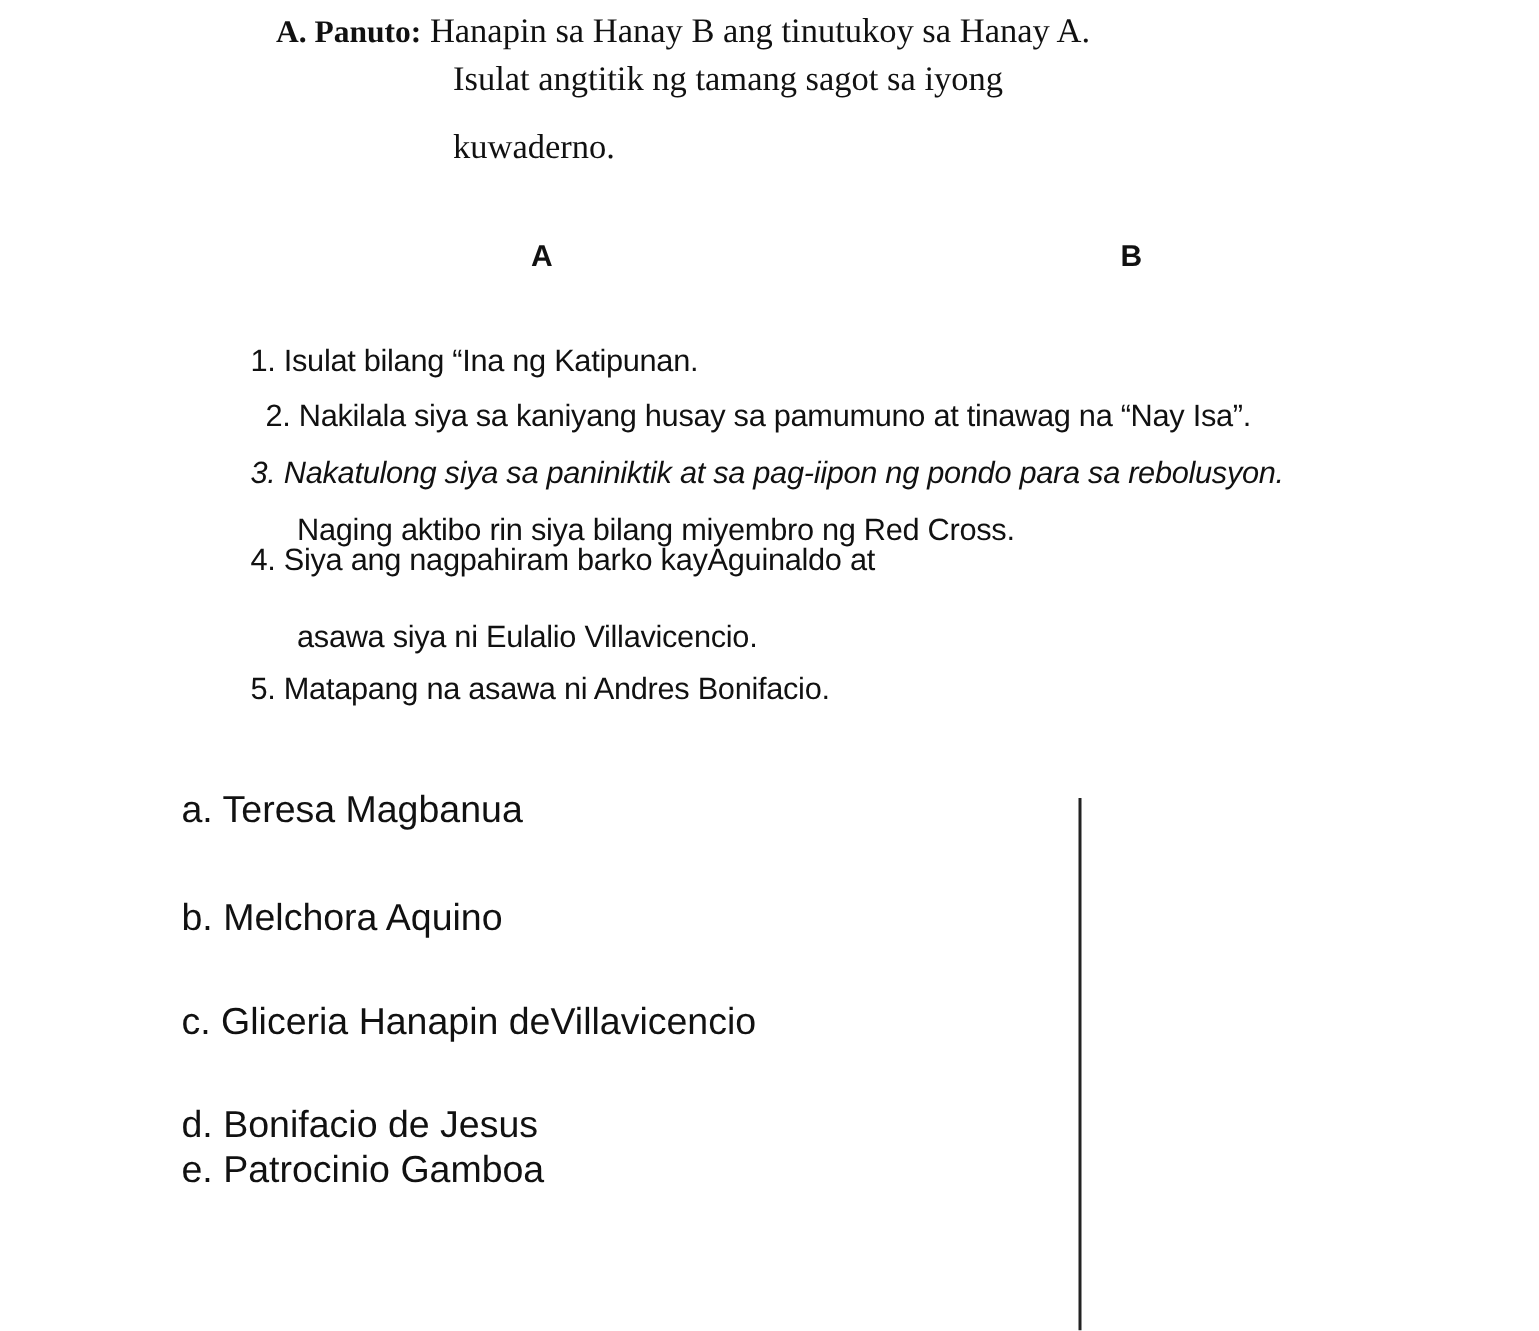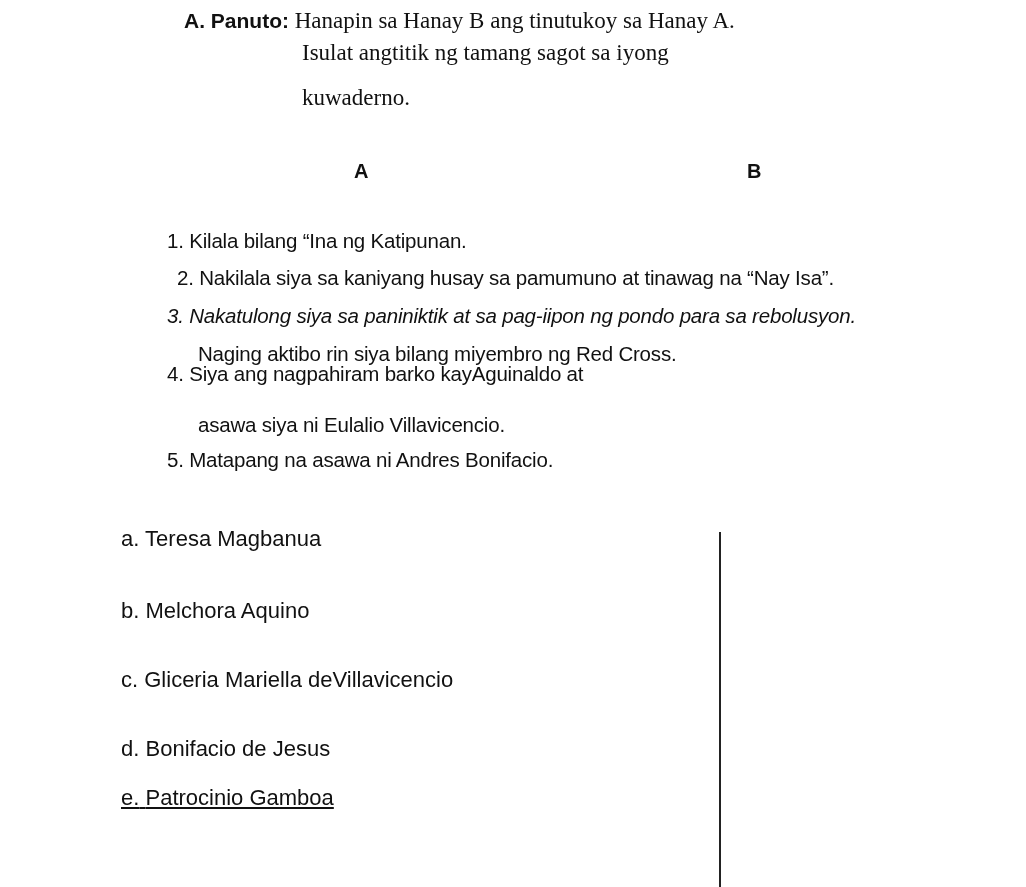--- a/index.html
+++ b/index.html
@@ -17,21 +17,21 @@
     }
     .abs { position: absolute; white-space: nowrap; }
 
     
     .instr {
       font-family: "Liberation Serif", serif;
       font-size: 23px;
       color: #111;
     }
     .instr .lbl {
-      font-family: Liberation Sans, sans-serif;
+      font-family: Liberation Serif, serif;
       font-weight: bold;
       font-size: 21px;
     }
     #instr-line1 { left: 184px; top: 8px; }
     #instr-line2 { left: 302px; top: 40px; }
     #instr-line3 { left: 302px; top: 85px; }
 
     
     .col-head {
       font-family: "Liberation Sans", sans-serif;
@@ -46,21 +46,21 @@
     .item {
       font-size: 20.5px;
       letter-spacing: -0.2px;
       left: 167px;
     }
     .item.cont { left: 198px; }
     .item .it { }
 
     
     .choice {
-      font-size: 22px;
+      font-size: 25px;
       left: 121px;
     }
 
     .vline {
       position: absolute;
       left: 719px;
       top: 532px;
       width: 1.5px;
       height: 355px;
       background: #222;
@@ -75,21 +75,21 @@
 </div>
 <div class="abs instr" id="instr-line2">Isulat angtitik ng tamang sagot sa iyong</div>
 <div class="abs instr" id="instr-line3">kuwaderno.</div>
 
 <div class="abs col-head" id="col-a">A</div>
 <div class="abs col-head" id="col-b">B</div>
 
 <div>
   <div class="abs item" style="top:229px;">
     <span>1.</span>
-    <span>Kilala bilang “Ina ng Katipunan.</span>
+    <span>Isulat bilang “Ina ng Katipunan.</span>
   </div>
   <div class="abs item" style="top:266px;margin-left:10px;">
     <span>2.</span>
     <span>Nakilala siya sa kaniyang husay sa pamumuno at tinawag na “Nay Isa”.</span>
   </div>
   <div class="abs item" style="top:304px;font-style:italic;">
     <span>3.</span>
     <span>Nakatulong siya sa paniniktik at sa pag-iipon ng pondo para sa rebolusyon.</span>
   </div>
   <div class="abs item cont" style="top:342px;">
@@ -110,25 +110,25 @@
   <div class="abs choice" style="top:526px;">
     <span>a.</span>
     <span>Teresa Magbanua</span>
   </div>
   <div class="abs choice" style="top:598px;">
     <span>b.</span>
     <span>Melchora Aquino</span>
   </div>
   <div class="abs choice" style="top:667px;">
     <span>c.</span>
-    <span>Gliceria Mariella deVillavicencio</span>
+    <span>Gliceria Hanapin deVillavicencio</span>
   </div>
   <div class="abs choice" style="top:736px;">
     <span>d.</span>
     <span>Bonifacio de Jesus</span>
   </div>
-  <div class="abs choice" style="top:785px;text-decoration:underline;">
+  <div class="abs choice" style="top:766px;">
     <span>e.</span>
     <span>Patrocinio Gamboa</span>
   </div>
 </div>
 
 <div class="vline"></div>
 
 </body></html>

